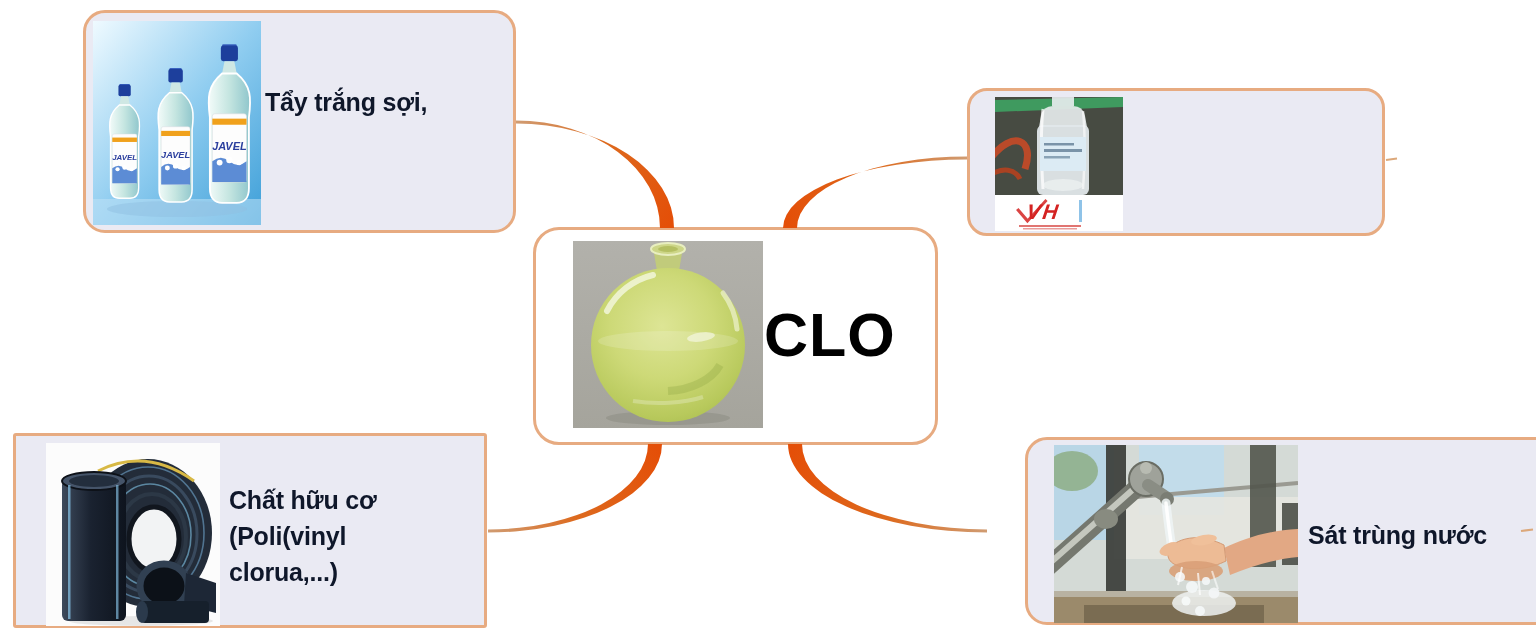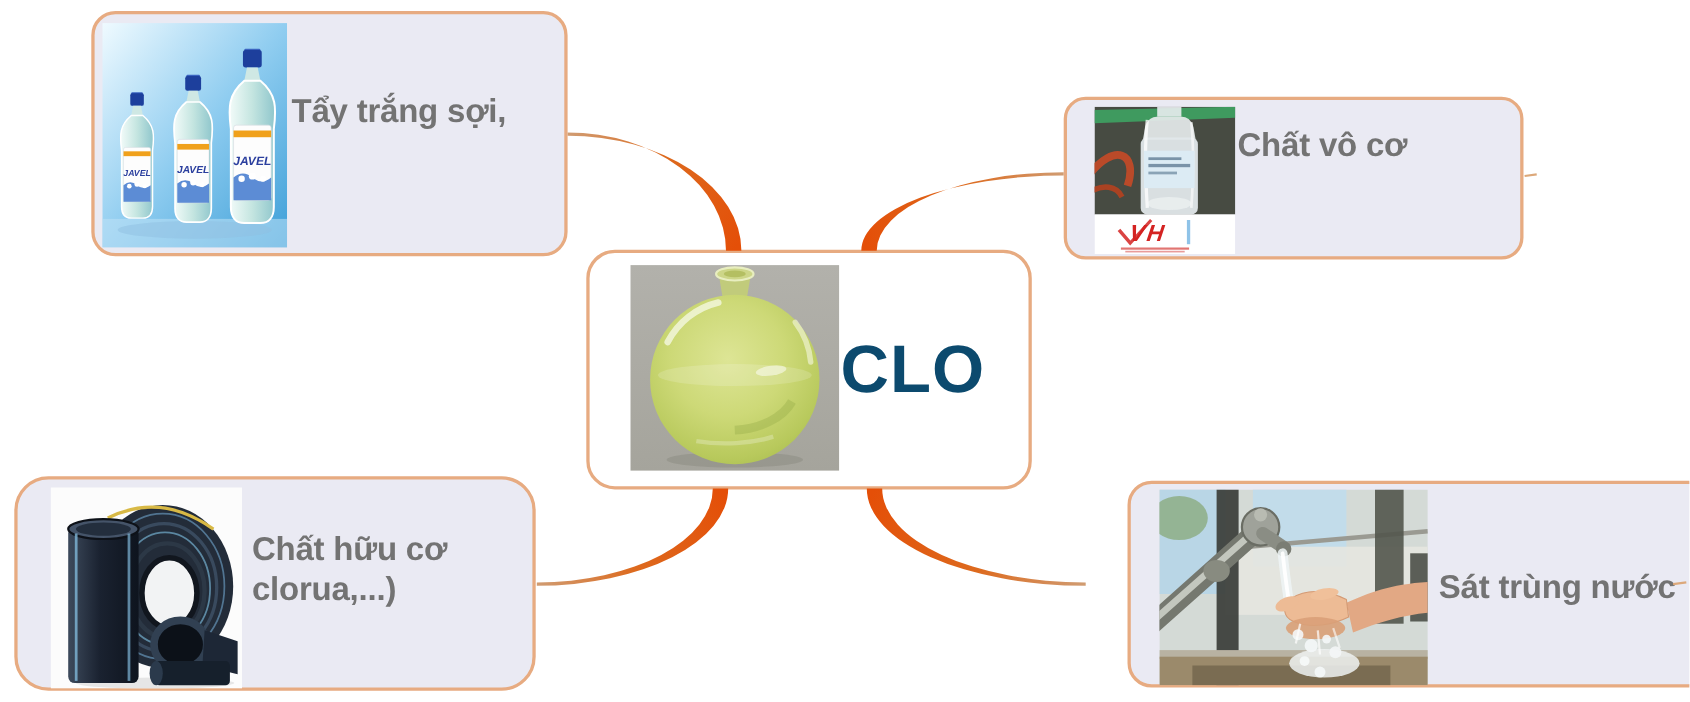--- a/index.html
+++ b/index.html
@@ -7,26 +7,26 @@
     position:relative;width:1536px;height:638px;background:#ffffff;overflow:hidden;
     font-family:"Liberation Sans","DejaVu Sans",sans-serif;
   }
   .node{
     position:absolute;background:#eaeaf3;border:3px solid #e7ab81;border-radius:22px;
     box-sizing:border-box;
   }
   .node.center{background:#ffffff;border-radius:26px;}
   .node-img{position:absolute;display:block;}
   .label{
-    position:absolute;color:#737373;font-weight:700;font-size:30px;line-height:38px;
+    position:absolute;color:#0f172a;font-weight:700;font-size:25px;line-height:38px;
     letter-spacing:-0.2px;white-space:nowrap;
   }
   .label div{height:38px;}
   .clo-label{
-    position:absolute;color:#0c4a6e;font-weight:700;font-size:61px;line-height:64px;
+    position:absolute;color:#000000;font-weight:700;font-size:61px;line-height:64px;
     letter-spacing:1px;white-space:nowrap;
   }
   .branches{position:absolute;left:0;top:0;width:1536px;height:638px;pointer-events:none;}
 </style>
 </head>
 <body>
 
 <div class="canvas">
 
   <div class="node" style="left:83px;top:10px;width:433px;height:223px;">
@@ -87,21 +87,20 @@
       <rect x="0" y="98" width="128" height="36" fill="#ffffff"></rect>
       <g transform="skewX(-8)">
         <text x="48" y="122" font-size="21" font-weight="bold" font-style="italic" fill="#d42322" letter-spacing="2" font-family="Liberation Sans, DejaVu Sans, sans-serif">VH</text>
         <path d="M38,112 L50,124 L66,103" fill="none" stroke="#d42322" stroke-width="3" opacity="0.85"></path>
       </g>
       <rect x="84" y="103" width="3" height="22" fill="#8fc3e8"></rect>
       <rect x="24" y="128" width="62" height="2" fill="#d43a36" opacity="0.7"></rect>
       <rect x="28" y="131" width="54" height="1.5" fill="#d43a36" opacity="0.5"></rect>
     </svg>
     <div class="label" style="left:155px;top:24px;line-height:36px;">
-      <div style="height:36px">Chất vô cơ</div>
     </div>
   </div>
 
   <div class="node center" style="left:533px;top:227px;width:405px;height:218px;">
     <svg class="node-img" style="left:37px;top:11px;" width="190" height="187" viewBox="0 0 190 187">
       <defs>
         <linearGradient id="flaskbg" x1="0" y1="0" x2="0" y2="1">
           <stop offset="0" stop-color="#b2b1ab"></stop>
             <stop offset="1" stop-color="#a5a49c"></stop>
         </linearGradient>
@@ -121,21 +120,21 @@
       <ellipse cx="95" cy="100" rx="70" ry="10" fill="#ffffff" opacity="0.16"></ellipse>
       <path d="M95,150 a60,40 0 0 0 52,-26" fill="none" stroke="#93a844" stroke-width="8" opacity="0.35"></path>
       <path d="M34,70 A70,70 0 0 1 80,34" fill="none" stroke="#f4f7e0" stroke-width="6" opacity="0.8" stroke-linecap="round"></path>
       <path d="M150,52 A70,70 0 0 1 164,88" fill="none" stroke="#eef2d0" stroke-width="5" opacity="0.7" stroke-linecap="round"></path>
       <ellipse cx="128" cy="96" rx="14" ry="4.5" fill="#ffffff" opacity="0.5" transform="rotate(-8 128 96)"></ellipse>
       <path d="M60,160 a70,28 0 0 0 70,-4" fill="none" stroke="#ffffff" stroke-width="4" opacity="0.25"></path>
     </svg>
     <div class="clo-label" style="left:228px;top:73px;">CLO</div>
   </div>
 
-  <div class="node" style="left:13px;top:433px;width:474px;height:195px;border-radius:31px;">
+  <div class="node" style="left:13px;top:433px;width:474px;height:195px;border-radius:3px;">
     <svg class="node-img" style="left:30px;top:7px;" width="174" height="183" viewBox="0 0 174 183">
       <defs>
         <linearGradient id="pipeg" x1="0" y1="0" x2="1" y2="0">
           <stop offset="0" stop-color="#3d4a5c"></stop>
             <stop offset="0.45" stop-color="#1a2230"></stop>
           <stop offset="1" stop-color="#0e141e"></stop>
         </linearGradient>
       </defs>
       <rect x="0" y="0" width="174" height="183" fill="#fcfcfc"></rect>
       <ellipse cx="95" cy="178" rx="72" ry="5" fill="#e6e6e6"></ellipse>
@@ -153,20 +152,21 @@
       <ellipse cx="96" cy="169" rx="6" ry="11" fill="#2b3razz" fill-opacity="0"></ellipse>
       <ellipse cx="96" cy="169" rx="6" ry="11" fill="#2b3a4c"></ellipse>
       <rect x="16" y="36" width="64" height="142" rx="6" fill="url(#pipeg)"></rect>
       <ellipse cx="48" cy="38" rx="32" ry="9" fill="#455469" stroke="#0d1118" stroke-width="2"></ellipse>
       <ellipse cx="48" cy="38" rx="25" ry="6" fill="#232e3d"></ellipse>
       <rect x="22" y="42" width="2.5" height="134" fill="#7fb7d8" opacity="0.8"></rect>
       <rect x="70" y="42" width="2.5" height="134" fill="#7fb7d8" opacity="0.7"></rect>
     </svg>
     <div class="label" style="left:213px;top:46px;line-height:36px;">
       <div style="height:36px">Chất hữu cơ</div>
+      <div style="height:36px">(Poli(vinyl</div>
       <div style="height:36px">clorua,...)</div>
     </div>
   </div>
 
   <div class="node" style="left:987px;top:437px;width:533px;height:188px;margin-left:38px;">
     <svg class="node-img" style="left:26px;top:5px;" width="244" height="178" viewBox="0 0 244 178">
       <rect x="0" y="0" width="244" height="178" fill="#d4dad6"></rect>
       <rect x="0" y="0" width="60" height="95" fill="#b9d6e6"></rect>
       <rect x="85" y="0" width="85" height="70" fill="#c2dcea"></rect>
       <rect x="60" y="52" width="184" height="62" fill="#e6e6e0" opacity="0.9"></rect>

